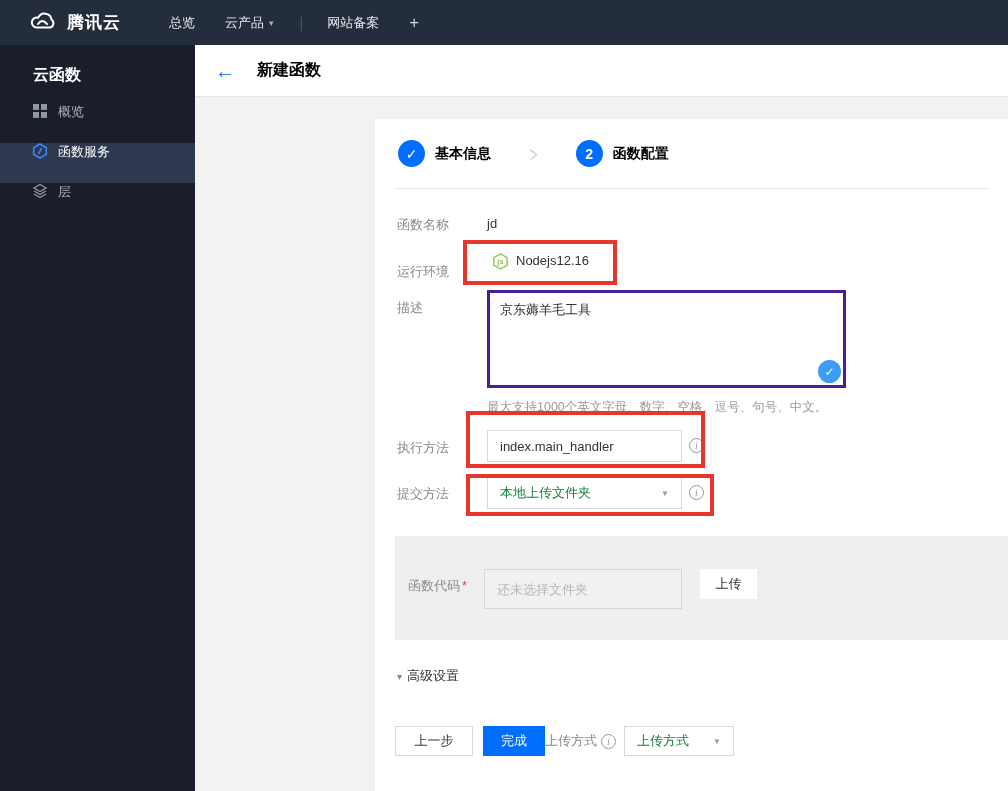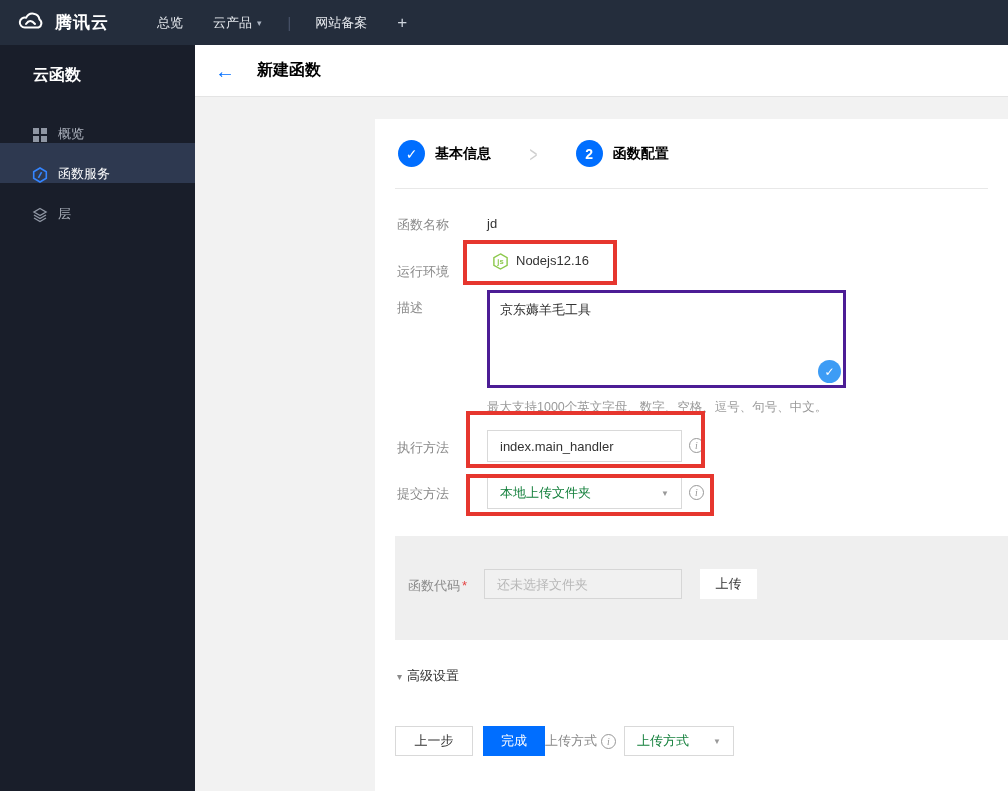--- a/index.html
+++ b/index.html
@@ -2,36 +2,36 @@
 <html><head>
 <meta charset="utf-8">
 <style>
   * { margin:0; padding:0; box-sizing:border-box; }
   html,body { width:1008px; height:791px; }
   body { font-family:"Liberation Sans","DejaVu Sans",sans-serif; background:#f2f2f2; }
   #app { position:relative; width:1008px; height:791px; overflow:hidden; background:#f2f2f2; }
 
   
   .topnav { position:absolute; left:0; top:0; width:1008px; height:45px; background:#242d3c;
-            display:flex; align-items:center; padding-left:16px; color:#e6e9ee; font-size:13px; z-index:5; }
+            display:flex; align-items:center; padding-left:28px; color:#e6e9ee; font-size:13px; z-index:5; }
   .brand { display:flex; align-items:center; }
   .brand-name { margin-left:9px; font-size:17px; font-weight:bold; color:#fff; letter-spacing:1px; }
   .nav-item { cursor:pointer; }
   .nav-overview { margin-left:48px; }
   .nav-products { margin-left:30px; display:flex; align-items:center; }
   .nav-caret { font-size:9px; color:#aab2c0; margin-left:5px; }
   .nav-divider { margin-left:26px; color:#49536a; font-size:14px; }
   .nav-beian { margin-left:24px; }
   .nav-plus { margin-left:30px; font-size:17px; color:#cfd5de; }
 
   
   .sidebar { position:absolute; left:0; top:45px; width:195px; height:746px; background:#191e2a; z-index:4; }
   .sidebar-title { position:absolute; left:33px; top:20px; color:#ffffff; font-size:16px; font-weight:bold; }
   .side-list { position:absolute; left:0; top:58px; width:195px; }
-  .side-item { height:40px; display:flex; align-items:flex-end; padding-left:32px; color:#aeb4bf; font-size:13px; cursor:pointer; }
+  .side-item { height:40px; display:flex; align-items:flex-start; padding-left:32px; color:#aeb4bf; font-size:13px; cursor:pointer; }
   .side-item .sicon { width:16px; height:16px; margin-right:10px; display:inline-flex; align-items:center; justify-content:center; }
   .side-item.active { background:#2e3950; color:#ffffff; }
 
   
   .page-header { position:absolute; left:195px; top:45px; width:813px; height:52px; background:#fff;
                  border-bottom:1px solid #e4e4e4; display:flex; align-items:center; z-index:3; }
   .back-arrow { margin-left:20px; color:#006eff; font-size:20px; font-weight:bold; cursor:pointer; line-height:1; }
   .page-title { margin-left:22px; font-size:16px; font-weight:bold; color:#000; }
 
   
@@ -72,21 +72,21 @@
   
   .anno { position:absolute; border:4px solid #e6362e; z-index:9; pointer-events:none; }
   .anno-runtime { left:88px;  top:121px; width:154px; height:45px; }
   .anno-handler { left:91px;  top:292px; width:239px; height:57px; }
   .anno-submit  { left:91px;  top:355px; width:248px; height:42px; }
 
   
   .code-section { position:absolute; left:20px; top:417px; width:613px; height:104px; background:#efefef; }
   .code-label { position:absolute; left:13px; top:41px; font-size:13px; color:#8a8a8a; }
   .req-star { color:#e54545; margin-left:2px; }
-  .code-input { position:absolute; left:89px; top:33px; width:198px; height:30px; border:1px solid #d6d6d6;
+  .code-input { position:absolute; left:89px; top:33px; width:198px; height:40px; border:1px solid #d6d6d6;
                 background:#f1f1f1; font-size:13px; color:#333; padding-left:12px; font-family:inherit; outline:none; }
   .code-input::placeholder, .code-input::-webkit-input-placeholder { color:#b8b8b8; }
   .upload-btn { position:absolute; left:305px; top:33px; width:57px; height:30px; background:#fff; border:none;
                 font-size:13px; color:#333; font-family:inherit; cursor:pointer; }
   .code-hint { position:absolute; left:89px; top:74px; font-size:12.5px; color:#666; }
 
   .advanced { position:absolute; left:22px; top:548px; display:flex; align-items:center; cursor:pointer; }
   .adv-caret { font-size:10px; color:#8a8a8a; }
   .adv-text { margin-left:5px; font-size:13px; color:#333; }
 

